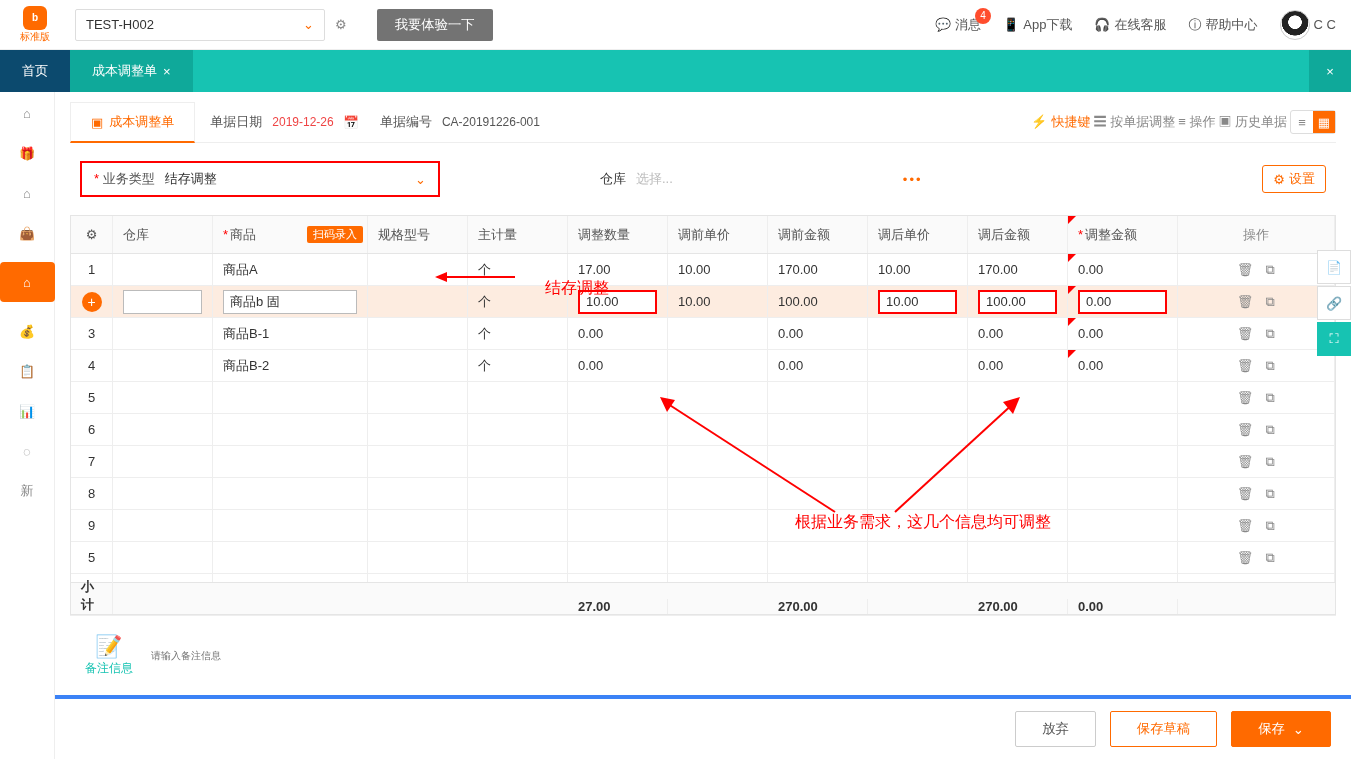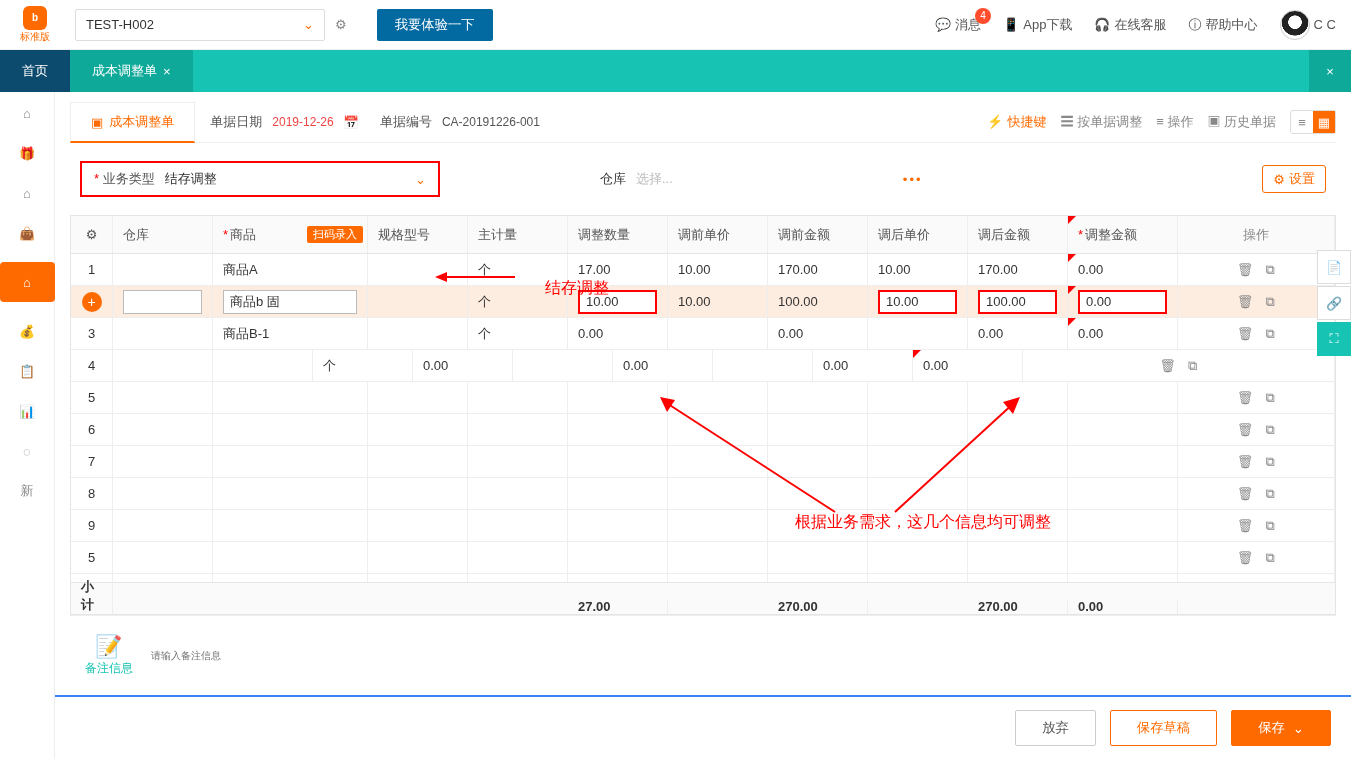--- a/index.html
+++ b/index.html
@@ -3,41 +3,41 @@
 <meta charset="utf-8">
 <style>
 *{box-sizing:border-box;margin:0;padding:0;font-family:"Microsoft YaHei",Arial,sans-serif}
 body{background:#fff;font-size:13px;color:#333;overflow:hidden}
 .app{display:flex;flex-direction:column;height:759px;width:1351px;position:relative}
 .topbar{height:50px;display:flex;align-items:center;padding:0 15px;border-bottom:1px solid #eee;background:#fff}
 .logo{width:40px;display:flex;flex-direction:column;align-items:center;color:#ff6a00;font-size:10px}
 .logo-ic{width:24px;height:24px;background:#ff6a00;border-radius:6px;display:flex;align-items:center;justify-content:center;color:#fff;font-weight:bold}
 .org-sel{margin-left:20px;width:250px;height:32px;border:1px solid #ddd;border-radius:2px;display:flex;align-items:center;padding:0 10px;justify-content:space-between;color:#333}
 .gear{margin-left:10px;color:#888}
-.try-btn{margin-left:30px;background:#0369a1;color:#fff;height:32px;padding:0 18px;border:none;border-radius:2px}
+.try-btn{margin-left:30px;background:#737373;color:#fff;height:32px;padding:0 18px;border:none;border-radius:2px}
 .top-right{margin-left:auto;display:flex;align-items:center;gap:22px;color:#555}
 .tr-item{display:flex;align-items:center;gap:4px;position:relative}
 .badge{position:absolute;top:-8px;right:-10px;background:#ff4d2d;color:#fff;border-radius:50%;width:16px;height:16px;font-size:10px;display:flex;align-items:center;justify-content:center}
 .avatar{width:30px;height:30px;border-radius:50%;background:radial-gradient(circle at 50% 40%,#fff 30%,#222 32%,#222 60%,#fff 62%);border:1px solid #ccc}
 .body{display:flex;flex:1;overflow:hidden}
 .sidebar{width:55px;background:#fff;border-right:1px solid #eee;display:flex;flex-direction:column;align-items:center;padding-top:10px;gap:18px}
 .sb-ic{width:22px;height:22px;display:flex;align-items:center;justify-content:center;color:#888;border-radius:4px}
 .sb-ic.active{background:#ff6a00;color:#fff;width:55px;height:40px}
 .main{flex:1;display:flex;flex-direction:column;overflow:hidden;position:relative}
 .tabbar{background:#17c3b2;height:42px;display:flex;align-items:center;color:#fff}
 .tab{padding:0 22px;height:42px;display:flex;align-items:center;gap:6px}
 .tab.home{background:#0c4a6e}
 .tab.active{background:#0fa99a}
 .content{flex:1;padding:10px 15px 0;display:flex;flex-direction:column;overflow:hidden;position:relative}
 .doc-hdr{display:flex;align-items:center;border-bottom:1px solid #eee}
 .doc-tab{padding:10px 20px;border:1px solid #eee;border-bottom:2px solid #ff6a00;color:#ff6a00;display:flex;align-items:center;gap:6px;margin-bottom:-1px}
 .doc-meta{display:flex;align-items:center;gap:10px;margin-left:15px;color:#555}
 .doc-meta .date{font-size:12px;color:#ef4444}
 .cal-ic{color:#ff6a00}
-.doc-actions{margin-left:auto;display:flex;align-items:center;gap:14px;color:#888}
+.doc-actions{margin-left:auto;display:flex;align-items:center;gap:3px;color:#888}
 .doc-actions .shortcut{color:#ff6a00}
 .vmode{display:flex;border:1px solid #ddd;border-radius:3px}
 .vmode span{width:22px;height:22px;display:flex;align-items:center;justify-content:center}
 .vmode .on{background:#ff6a00;color:#fff}
 .form-row{display:flex;align-items:center;padding:18px 10px;position:relative}
 .biz-type{width:360px;height:36px;border:2px solid #f00;display:flex;align-items:center;padding:8px 12px;justify-content:space-between}
 .biz-type .lbl{color:#f00}
 .biz-type .lbl::before{content:"* ";color:#f00}
 .biz-type .val{color:#333;margin-left:10px;flex:1}
 .biz-type .chev{color:#ff6a00}
@@ -67,21 +67,21 @@
 .tr.sel{background:#fdece0}
 .plus{background:#ff6a00;color:#fff;border-radius:50%;width:20px;height:20px;display:flex;align-items:center;justify-content:center;font-size:14px}
 .cell-edit{border:1px solid #bbb;height:24px;margin:4px 0;width:100%;padding:0 6px;display:flex;align-items:center;background:#fff}
 .redbox{border:2px solid #f00!important}
 .redmark{position:relative}
 .redmark::before{content:"";position:absolute;top:0;left:0;border-top:8px solid #f00;border-right:8px solid transparent}
 .tfoot{display:flex;height:32px;background:#fafafa;align-items:flex-end;border-top:1px solid #e5e5e5;font-weight:bold}
 .remark{display:flex;align-items:center;gap:18px;padding:18px 15px;border-top:1px solid #eee}
 .rm-ic{display:flex;flex-direction:column;align-items:center;color:#17c3b2;font-size:12px}
 .rm-in{flex:1;border:none;color:#bbb;font-size:10px}
-.footer{height:64px;border-top:2px solid #3b82f6;display:flex;align-items:center;justify-content:flex-end;gap:14px;padding:0 20px}
+.footer{height:64px;border-top:4px solid #3b82f6;display:flex;align-items:center;justify-content:flex-end;gap:14px;padding:0 20px}
 .fbtn{height:36px;padding:0 26px;border:1px solid #ccc;background:#fff;border-radius:2px;color:#555}
 .fbtn.draft{border-color:#ff6a00;color:#ff6a00}
 .fbtn.save{background:#ff6a00;color:#fff;border-color:#ff6a00;display:flex;align-items:center;gap:8px}
 .rtools{position:absolute;right:0;top:250px;display:flex;flex-direction:column;gap:2px}
 .rt{width:34px;height:34px;border:1px solid #ddd;display:flex;align-items:center;justify-content:center;background:#fff;color:#888}
 .rt.exp{background:#17c3b2;color:#fff;border-color:#17c3b2}
 .anno{position:absolute;color:#f00;pointer-events:none}
 .anno.a1{left:490px;top:186px;font-size:16px}
 .anno.a2{left:740px;top:420px;font-size:16px}
 svg.arrow{position:absolute;pointer-events:none}
@@ -276,20 +276,21 @@
                 <div class="td c-aa">0.00</div>
                 <div class="td c-adj redmark">0.00</div>
                 <div class="td c-op">
                   <span>🗑</span>
                   <span>⧉</span>
                 </div>
               </div>
               <div class="tr">
                 <div class="td c-idx">4</div>
                 <div class="td c-wh"></div>
+                <div class="td c-prod">商品B-2</div>
                 <div class="td c-spec"></div>
                 <div class="td c-unit">个</div>
                 <div class="td c-qty">0.00</div>
                 <div class="td c-pb"></div>
                 <div class="td c-ab">0.00</div>
                 <div class="td c-pa"></div>
                 <div class="td c-aa">0.00</div>
                 <div class="td c-adj redmark">0.00</div>
                 <div class="td c-op">
                   <span>🗑</span>

